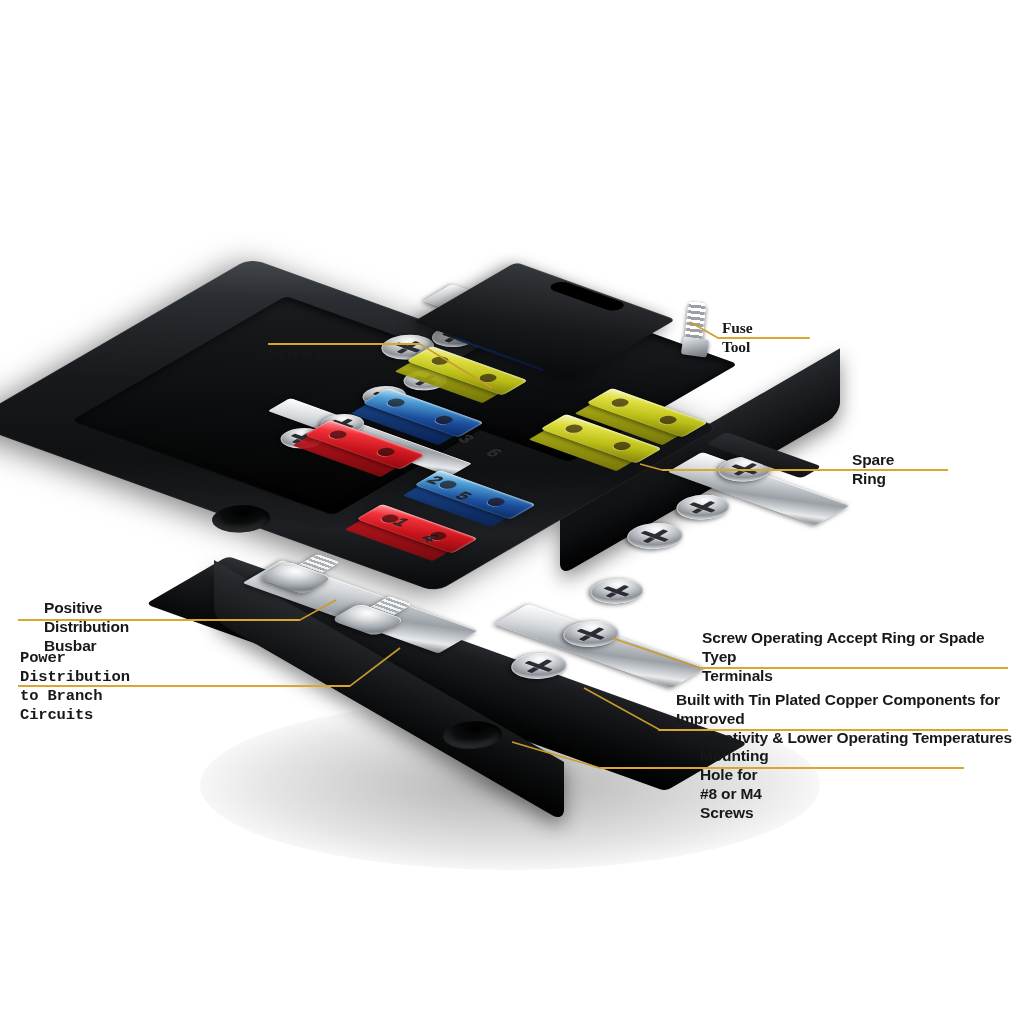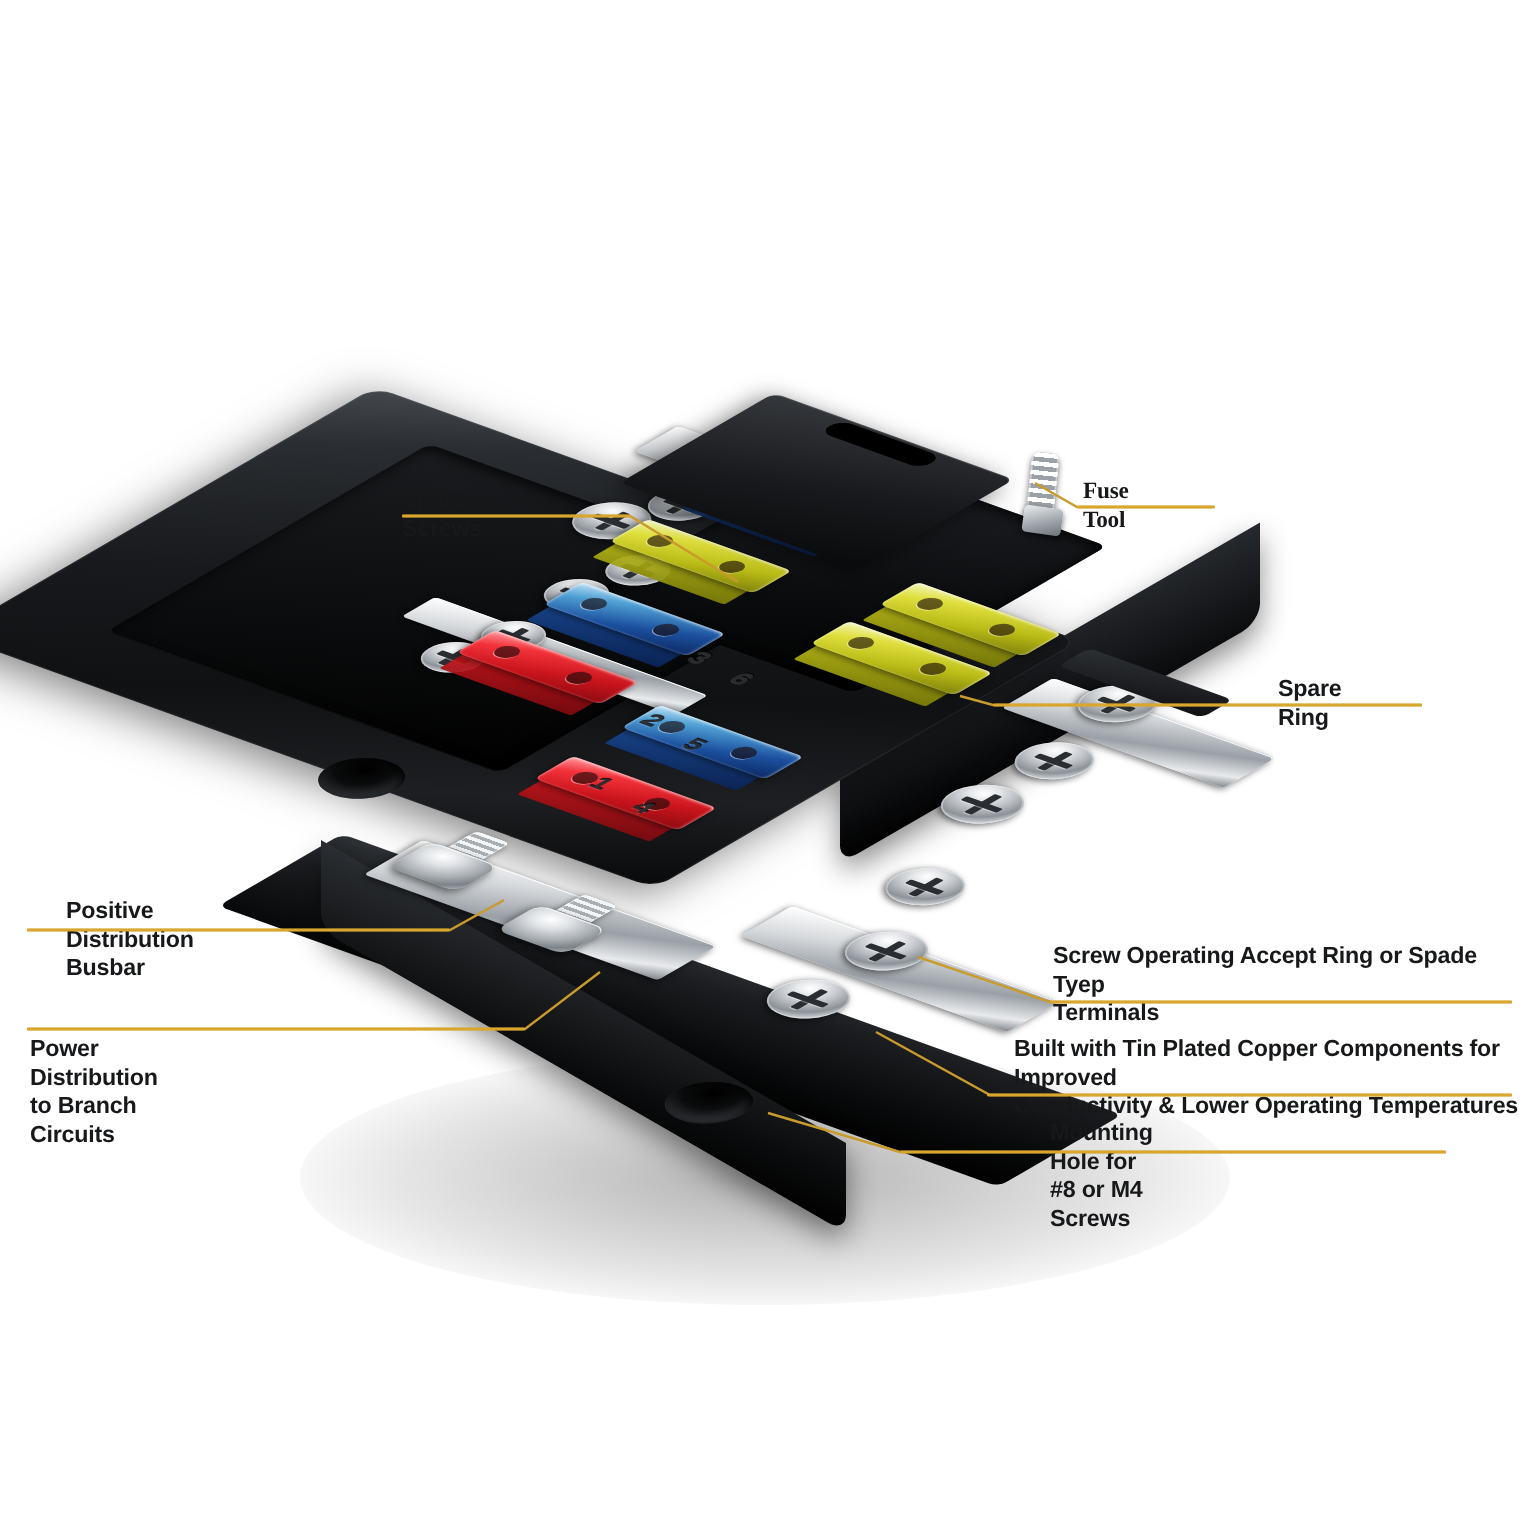--- a/index.html
+++ b/index.html
@@ -294,21 +294,21 @@
     <div class="txt r" style="left:852px;top:450px;">Spare Ring</div>
     <div class="rule" style="left:662px;top:469px;width:286px;"></div>
   </div>
 
   <div class="callout">
     <div class="txt l" style="left:20px;top:598px;margin-left:24px;">Positive Distribution Busbar</div>
     <div class="rule" style="left:18px;top:619px;width:282px;"></div>
   </div>
 
   <div class="callout">
-    <div class="txt l" style="left:20px;top:690px;">Power Distribution to Branch Circuits</div>
+    <div class="txt l" style="left:20px;top:649px;font-family:Liberation Mono, monospace;">Power Distribution to Branch Circuits</div>
     <div class="rule" style="left:18px;top:685px;width:332px;"></div>
   </div>
 
   <div class="callout">
     <div class="txt r" style="left:702px;top:628px;width:318px;">Screw Operating Accept Ring or Spade Tyep
 Terminals</div>
     <div class="rule" style="left:700px;top:667px;width:308px;"></div>
   </div>
 
   <div class="callout">

